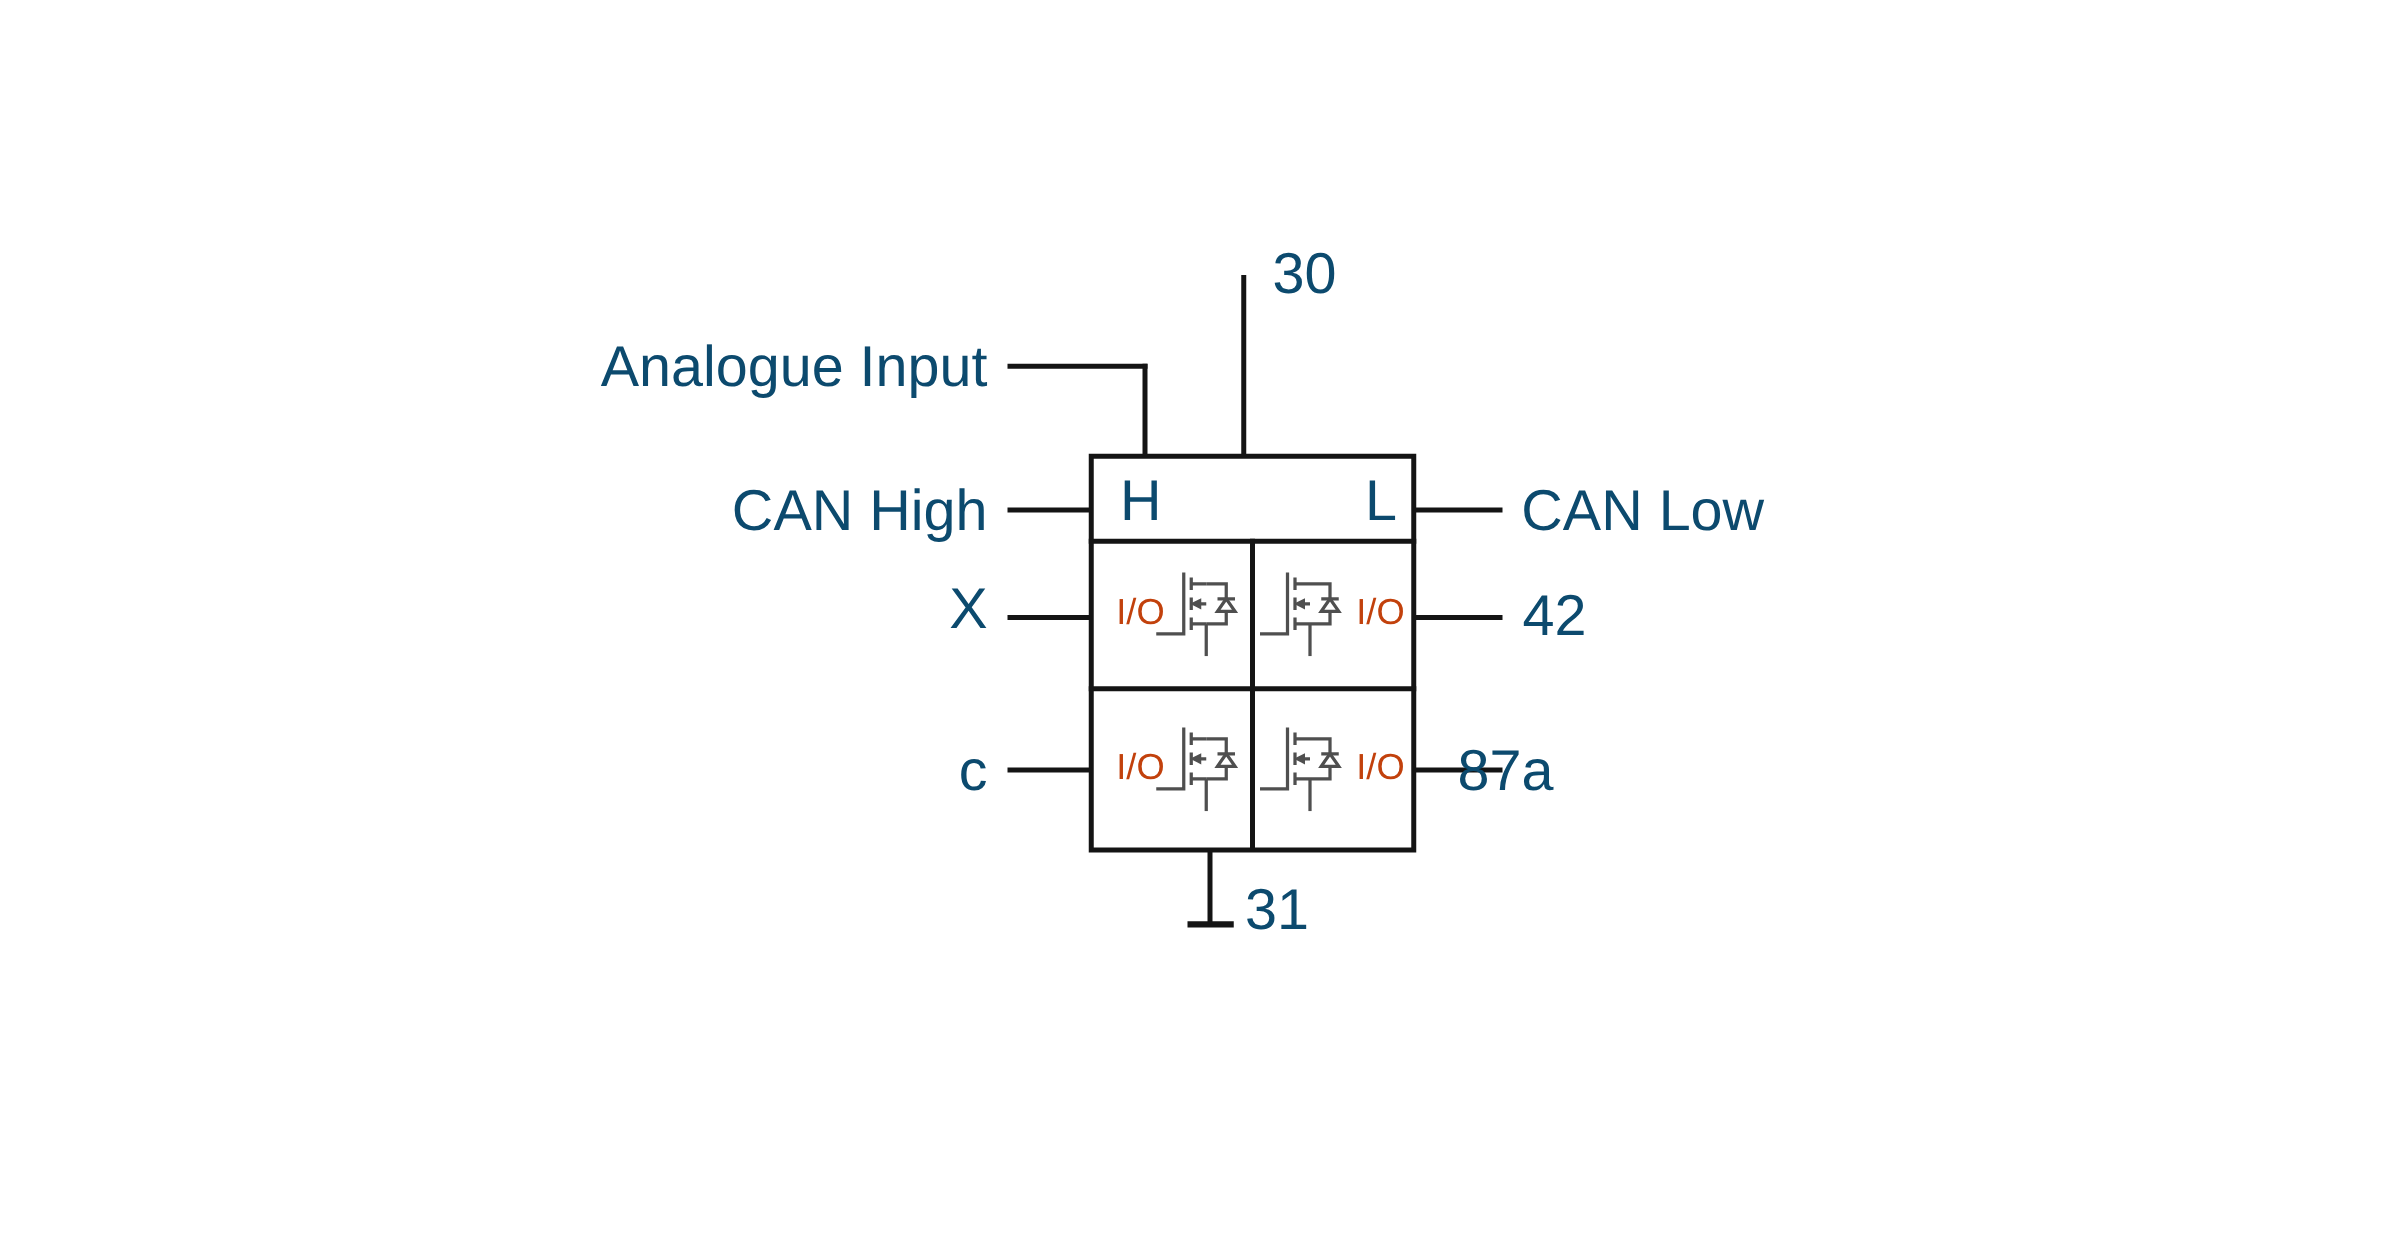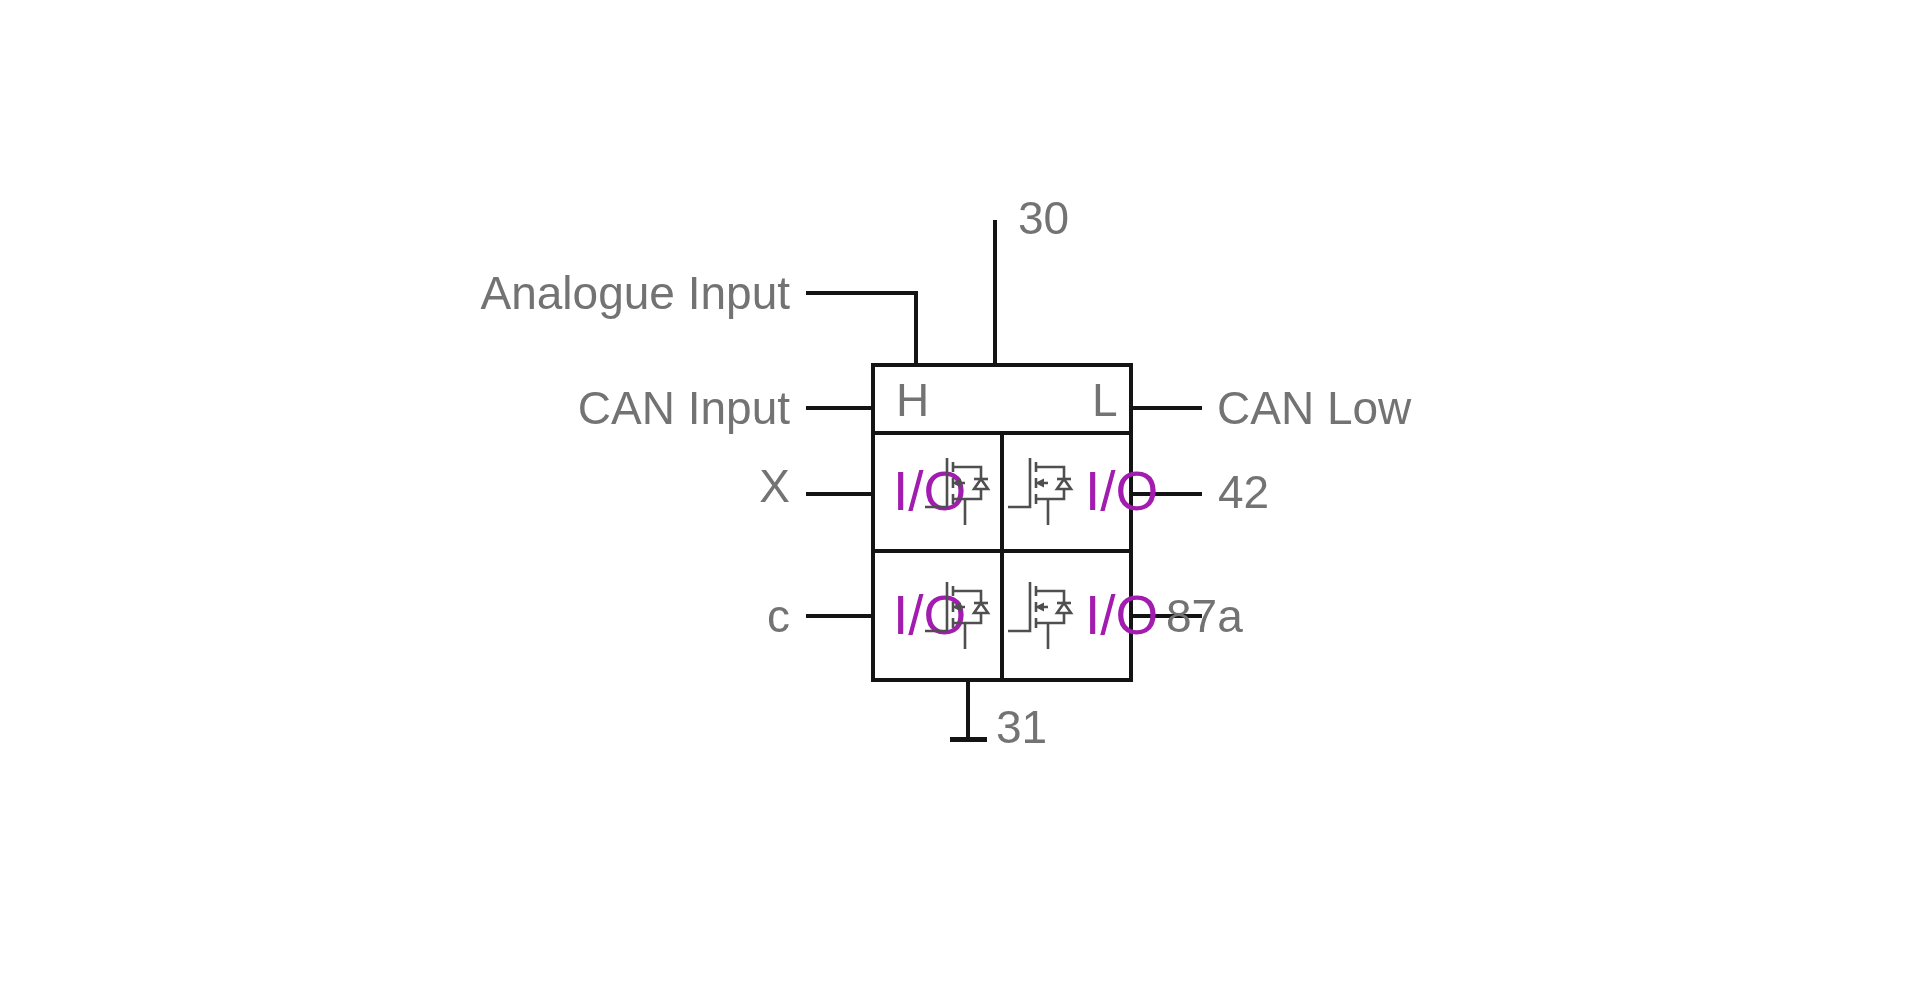--- a/index.html
+++ b/index.html
@@ -11,30 +11,30 @@
     color:#141414;
     overflow:hidden;
   }
   .line{position:absolute;background:#141414;}
   .lbl{
     position:absolute;
     font-size:46px;
     line-height:1;
     white-space:nowrap;
     transform:translateY(-50%);
-    color:#737373;
+    color:#0c4a6e;
   }
   .lbl.right-align{text-align:right;}
   .io{
     position:absolute;
-    font-size:55px;
+    font-size:29px;
     line-height:1;
     white-space:nowrap;
     transform:translateY(-50%);
-    color:#a21caf;
+    color:#c2410c;
   }
   .box{
     position:absolute;
     left:871px;top:363px;width:262px;height:319px;
     border:4px solid #141414;
     box-sizing:border-box;
     background:transparent;
   }
   .mosfet{position:absolute;}
 </style>
@@ -82,21 +82,21 @@
   <div class="line" style="left:1130px;top:492px;width:72px;height:4px;"></div>
   <div class="line" style="left:806px;top:614px;width:67px;height:4px;"></div>
   <div class="line" style="left:1130px;top:614px;width:72px;height:4px;"></div>
   <div class="line" style="left:966px;top:679px;width:4px;height:60px;"></div>
   <div class="line" style="left:950px;top:737px;width:37px;height:5px;"></div>
 
   <div class="lbl" style="left:1018px;top:218px;">30</div>
 
   <div class="lbl right-align" style="right:1130px;top:293px;">Analogue Input</div>
 
-  <div class="lbl right-align" style="right:1130px;top:408px;">CAN Input</div>
+  <div class="lbl right-align" style="right:1130px;top:408px;">CAN High</div>
 
   <div class="lbl right-align" style="right:1130px;top:486px;">X</div>
 
   <div class="lbl right-align" style="right:1130px;top:616px;">c</div>
 
   <div class="lbl" style="left:1217px;top:408px;">CAN Low</div>
 
   <div class="lbl" style="left:1218px;top:492px;">42</div>
 
   <div class="lbl" style="left:1166px;top:616px;">87a</div>

